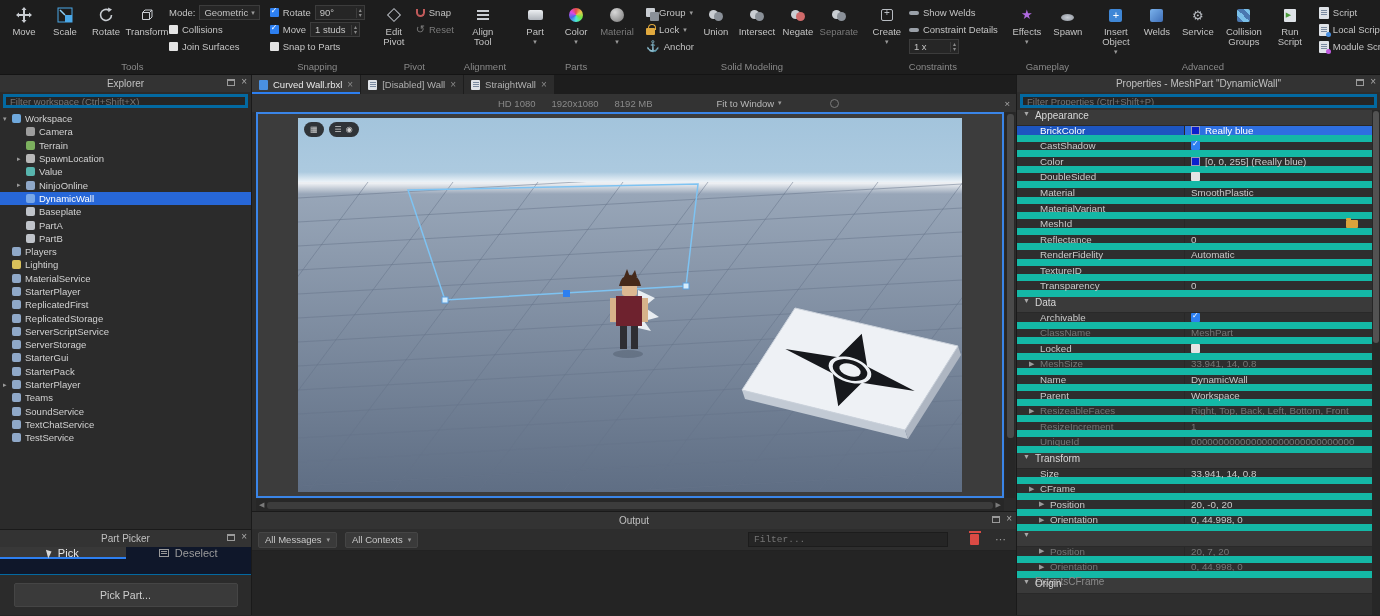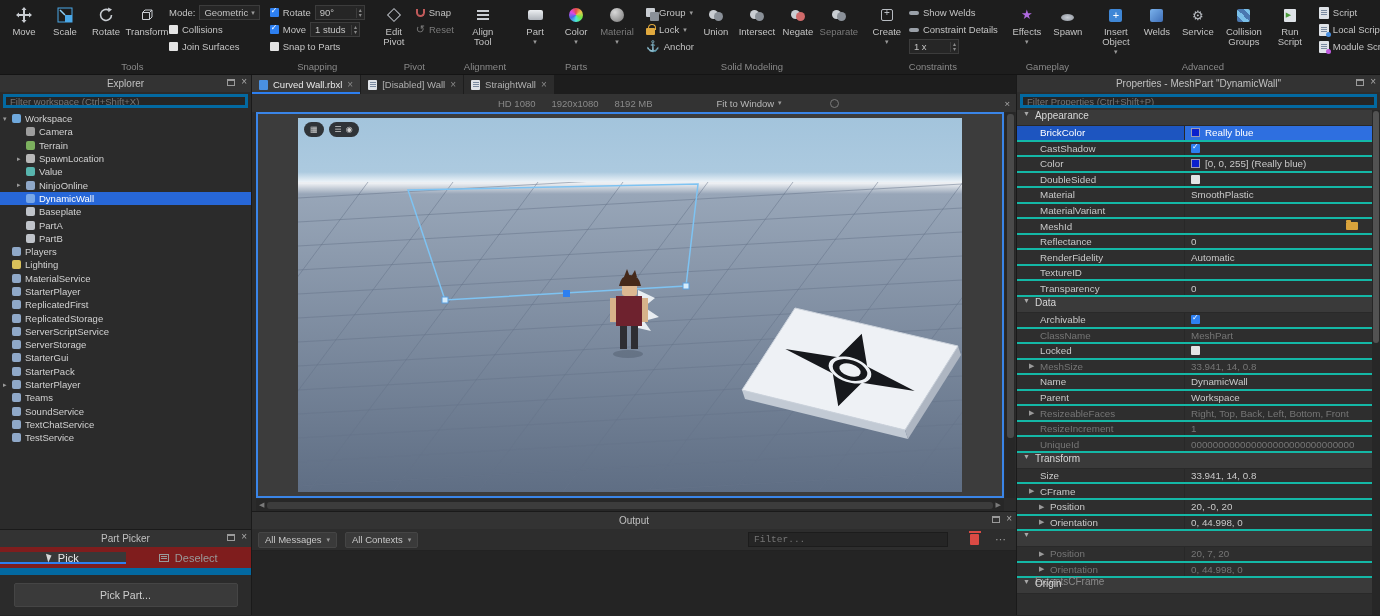--- a/index.html
+++ b/index.html
@@ -77,21 +77,21 @@
   
   .tree { flex:1; overflow:hidden; padding-top:2px; }
   .tree-item { height:13.3px; display:flex; align-items:center; padding-left:3px; font-size:9.5px; color:#d2d2d2; white-space:nowrap; }
   .tree-item.indent { padding-left:17px; }
   .tree-item.selected { background:#2767d8; color:#fff; }
   .tree-arrow { width:9px; flex:none; font-size:7px; color:#9a9a9a; }
   .tree-arrow::before { content:attr(data-arrow); }
   .tree-icon { width:9px; height:9px; border-radius:2px; margin-right:4px; flex:none; background:#8fa8c8; }
   
   .part-picker { height:86px; display:flex; flex-direction:column; border-top:1px solid #1a1a1a; background:#2b2b2b; }
-  .picker-tabs { height:28px; display:flex; align-items:center; background:#7f1d1d; border-bottom:7px solid #0369a1; }
+  .picker-tabs { height:28px; display:flex; align-items:flex-start; background:#0f172a; border-bottom:1px solid #0369a1; }
   .picker-tab { width:50%; display:flex; align-items:center; justify-content:center; gap:6px; font-size:11px; color:#9a9a9a; }
   .picker-tab.active { background:#383838; color:#e8e8e8; box-shadow:inset 0 -2px 0 #2d7ff0; }
   .i-pick { width:0; height:0; border-left:5px solid #d8d8d8; border-top:3px solid transparent; border-bottom:6px solid transparent; transform:rotate(-15deg); }
   .i-deselect { width:10px; height:8px; border:1px solid #9a9a9a; position:relative; }
   .i-deselect::before { content:""; position:absolute; left:1px; top:1px; width:6px; height:1px; background:#9a9a9a; box-shadow:0 2px 0 #9a9a9a; }
   .picker-body { flex:1; display:flex; align-items:center; justify-content:center; }
   .pick-part-btn { width:224px; height:24px; background:#3a3a3a; border:1px solid #454545; border-radius:2px; color:#cfcfcf; font-size:10.5px; display:flex; align-items:center; justify-content:center; }
   
   .doc-tabs { height:19px; background:#1d1d1d; display:flex; align-items:stretch; gap:1px; flex:none; }
   .doc-tab { display:flex; align-items:center; gap:5px; padding:0 7px; background:#2c2c2c; color:#b0b0b0; font-size:9.5px; white-space:nowrap; }
@@ -125,21 +125,21 @@
   .out-more { color:#9a9a9a; font-size:11px; margin-right:4px; }
   .output-body { flex:1; background:#242424; }
   
   .props-body { flex:1; display:flex; min-height:0; }
   .props-list { flex:1; overflow:hidden; }
   .props-scrollbar { width:8px; background:#272727; }
   .props-scrollbar .thumb { margin:1px; height:46%; background:#525252; border-radius:3px; }
   .section-header { height:16px; background:#3a3a3a; display:flex; gap:5px; padding-left:6px; font-size:10px; color:#d8d8d8; border-bottom:1px solid #292929; }
   .section-arrow { font-size:7px; color:#a8a8a8; }
   .prop-section.dim .section-label { color:#8a8a8a;margin-top:45px; }
-  .prop-row { height:15.55px; display:flex; align-items:stretch; background:#2e2e2e; border-bottom:2px solid #14b8a6; font-size:9.8px; }
+  .prop-row { height:15.55px; display:flex; align-items:stretch; background:#2e2e2e; border-bottom:7px solid #14b8a6; font-size:9.8px; }
   .row-left { width:168px; flex:none; display:flex; align-items:center; padding-left:12px; border-right:1px solid #282828; }
   .prop-row.indent .row-left { padding-left:22px; }
   .row-arrow { visibility:hidden; width:11px; font-size:7px; color:#9a9a9a; flex:none; }
   .prop-row.expand .row-arrow { visibility:visible; }
   .prop-label { color:#c9c9c9; white-space:nowrap; }
   .row-right { flex:1; display:flex; align-items:center; gap:5px; padding-left:6px; min-width:0; }
   .value-text { color:#c9c9c9; white-space:nowrap; overflow:hidden; }
   .prop-row.dim .prop-label, .prop-row.dim .value-text { color:#767676; }
   .checkbox { display:none; width:9px; height:9px; background:#e4e4e4; border-radius:1px; position:relative; flex:none; }
   .prop-row[data-type="check"] .checkbox { display:inline-block; }

